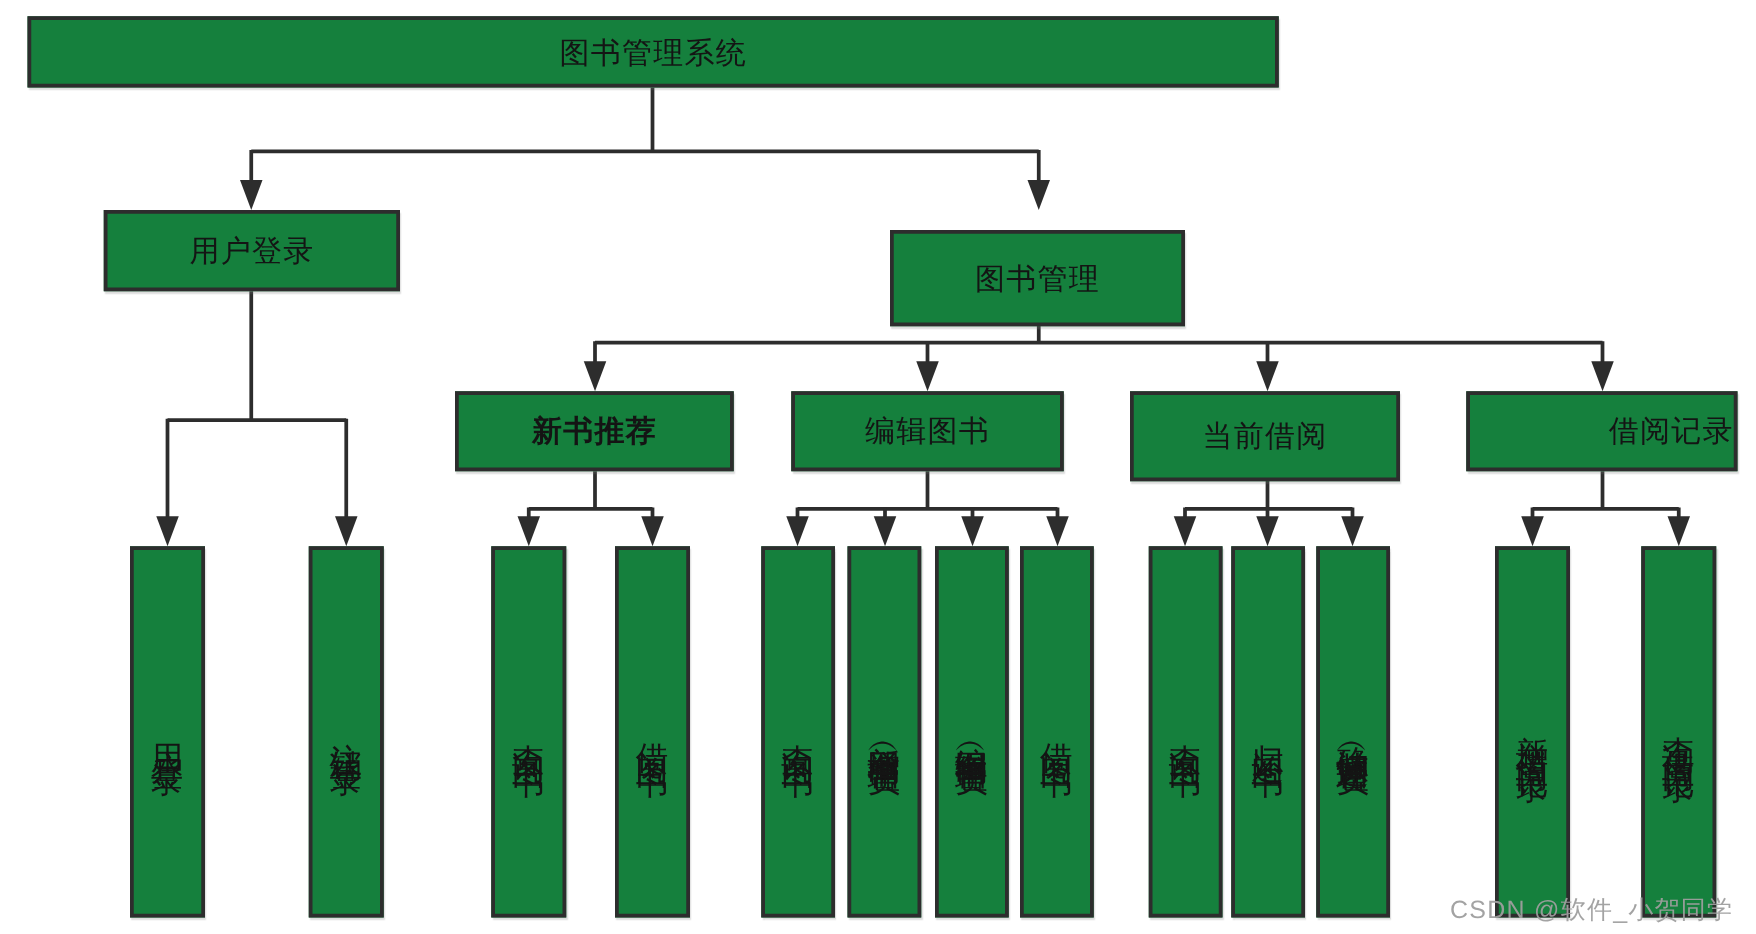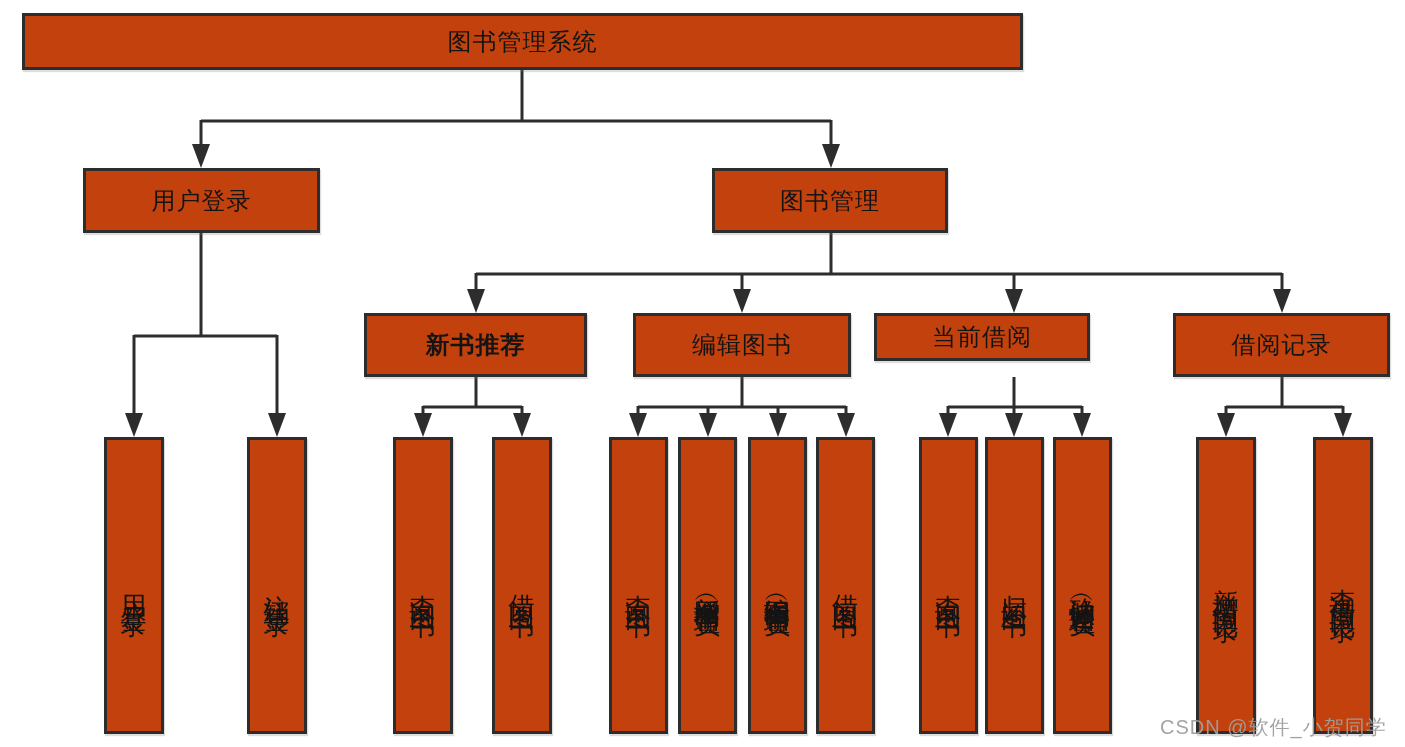--- a/index.html
+++ b/index.html
@@ -7,38 +7,38 @@
   body {
     font-family: "Liberation Sans", "DejaVu Sans", sans-serif;
     width: 1405px; height: 747px; position: relative; overflow: hidden;
     color: #1c1c1c;
   }
   .canvas { position: absolute; left: 0; top: 0; width: 1405px; height: 747px; }
   svg.wires { position: absolute; left: 0; top: 0; z-index: 1; }
 
   .node {
     position: absolute; z-index: 2;
-    background: #c2410c;
+    background: #15803d;
     border: 3px solid #2d2d2d;
     box-shadow: 1px 2px 1px rgba(120,120,120,0.25);
     display: flex; align-items: center; justify-content: center;
     color: #141414;
   }
   .hnode { font-size: 24px; letter-spacing: 1px; }
   .vnode {
     writing-mode: vertical-rl; text-orientation: mixed;
     font-size: 26px; letter-spacing: 6px; line-height: 1.0;
   }
   .root  { left: 22px;  top: 13px;  width: 1001px; height: 57px; }
   .n2a   { left: 83px;  top: 168px; width: 237px;  height: 65px; }
-  .n2b   { left: 712px; top: 168px; width: 236px;  height: 65px; }
+  .n2b   { left: 712px; top: 184px; width: 236px;  height: 77px; }
   .n3a   { left: 364px; top: 313px; width: 223px;  height: 64px; font-weight: bold; }
   .n3b   { left: 633px; top: 313px; width: 218px;  height: 64px; }
-  .n3c   { left: 874px; top: 313px; width: 216px;  height: 48px; }
-  .n3d   { left: 1173px;top: 313px; width: 217px;  height: 64px; }
+  .n3c   { left: 904px; top: 313px; width: 216px;  height: 72px; }
+  .n3d   { left: 1173px;top: 313px; width: 217px;  height: 64px; justify-content: flex-end; }
   .leaf  { top: 437px; width: 60px; height: 297px; }
   .a1 { left: 104px; }  .a2 { left: 247px; }
   .b1 { left: 393px; }  .b2 { left: 492px; }
   .c1 { left: 609px; width: 59px; } .c2 { left: 678px; width: 59px; }
   .c3 { left: 748px; width: 59px; } .c4 { left: 816px; width: 59px; }
   .d1 { left: 919px; width: 59px; } .d2 { left: 985px; width: 59px; }
   .d3 { left: 1053px; width: 59px; }
   .e1 { left: 1196px; } .e2 { left: 1313px; }
   .tight { letter-spacing: 2px; }
 

